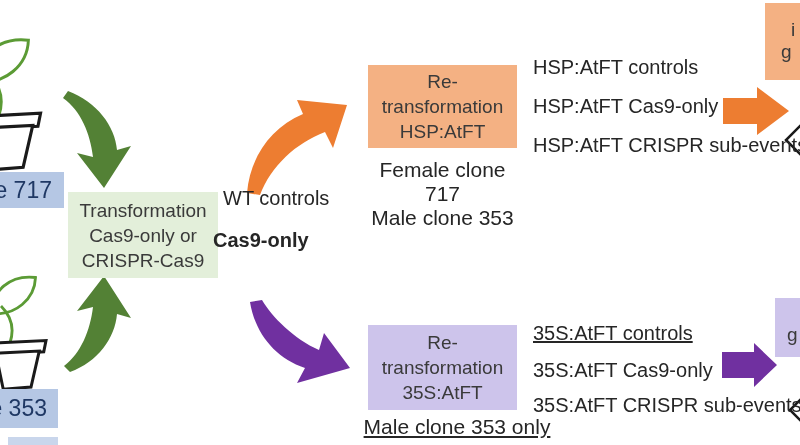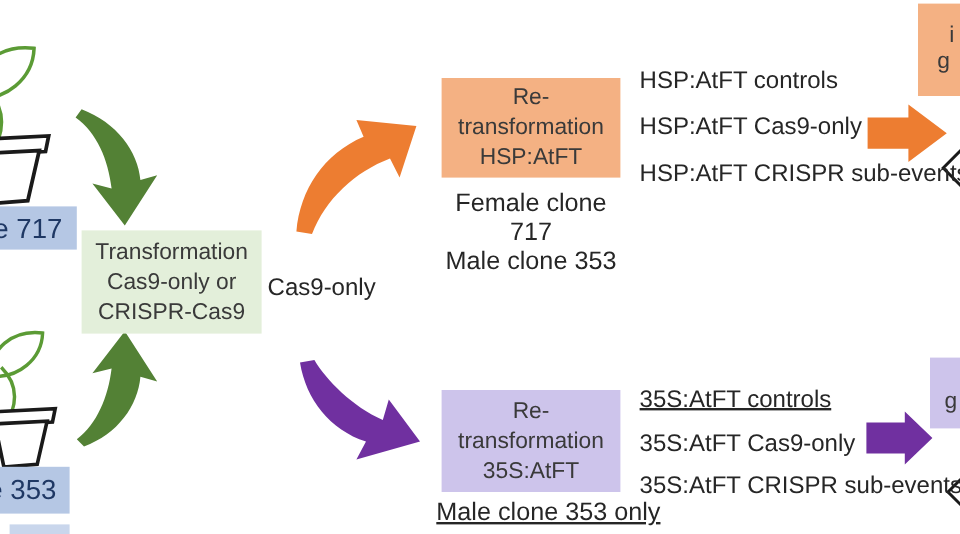--- a/index.html
+++ b/index.html
@@ -71,21 +71,22 @@
     <span>e 353</span>
   </div>
   <div class="sliver" style="left:8px; top:437px; width:50px; height:8px;"></div>
 
   <div class="box greenbox" style="left:68px; top:192px; width:150px; height:86px;">
     <div class="bl">Transformation</div>
     <div class="bl">Cas9-only or</div>
     <div class="bl">CRISPR-Cas9</div>
   </div>
 
-  <div class="t" style="left:223px; top:229px;">Cas9-only</div>
+  <div class="t" style="left:223px; top:187px;">WT controls</div>
+  <div class="t" style="left:213px; top:229px;font-weight:bold;">Cas9-only</div>
 
   <div class="box orangebox" style="left:368px; top:65px; width:149px; height:83px;">
     <div class="bl">Re-</div>
     <div class="bl">transformation</div>
     <div class="bl">HSP:AtFT</div>
   </div>
   <div class="caption" style="left:360px; top:158px; width:165px;">
     <div>Female clone 717</div>
     <div>Male clone 353</div>
   </div>

